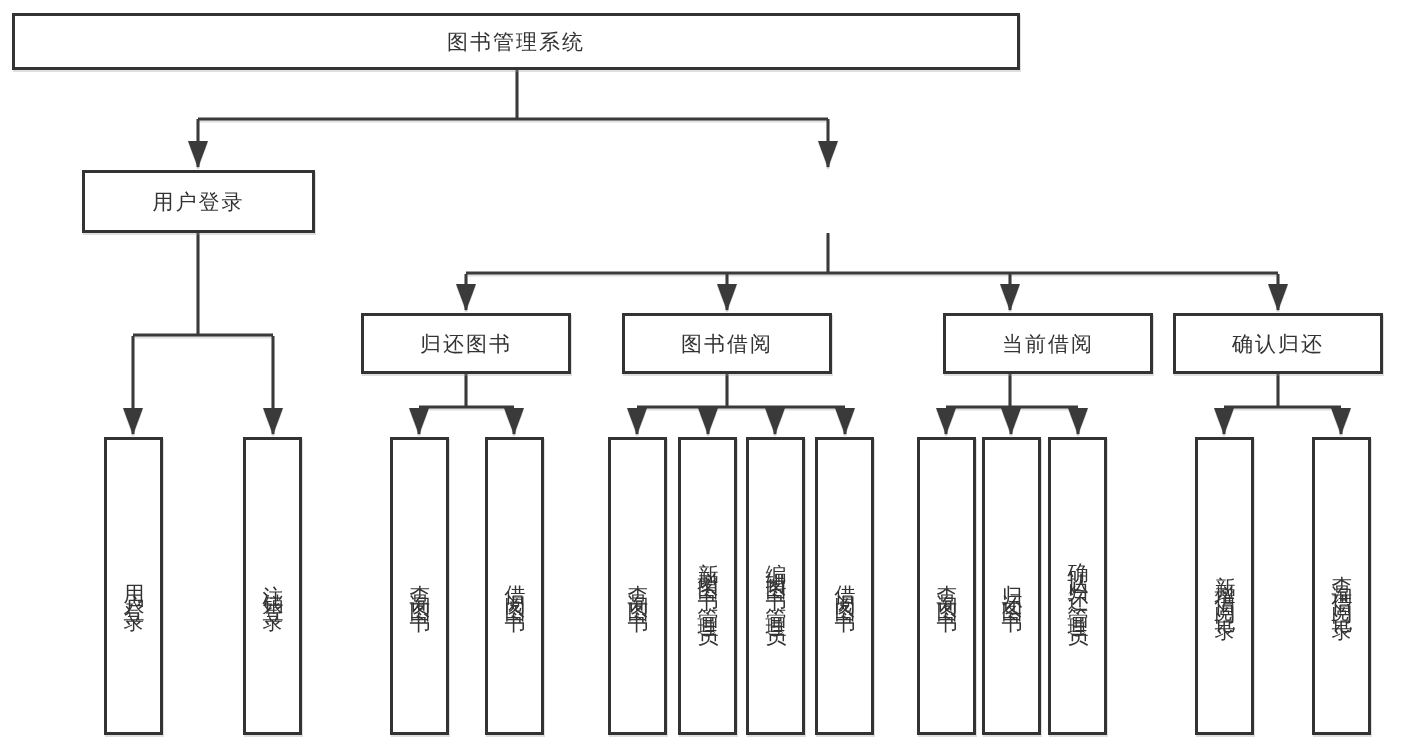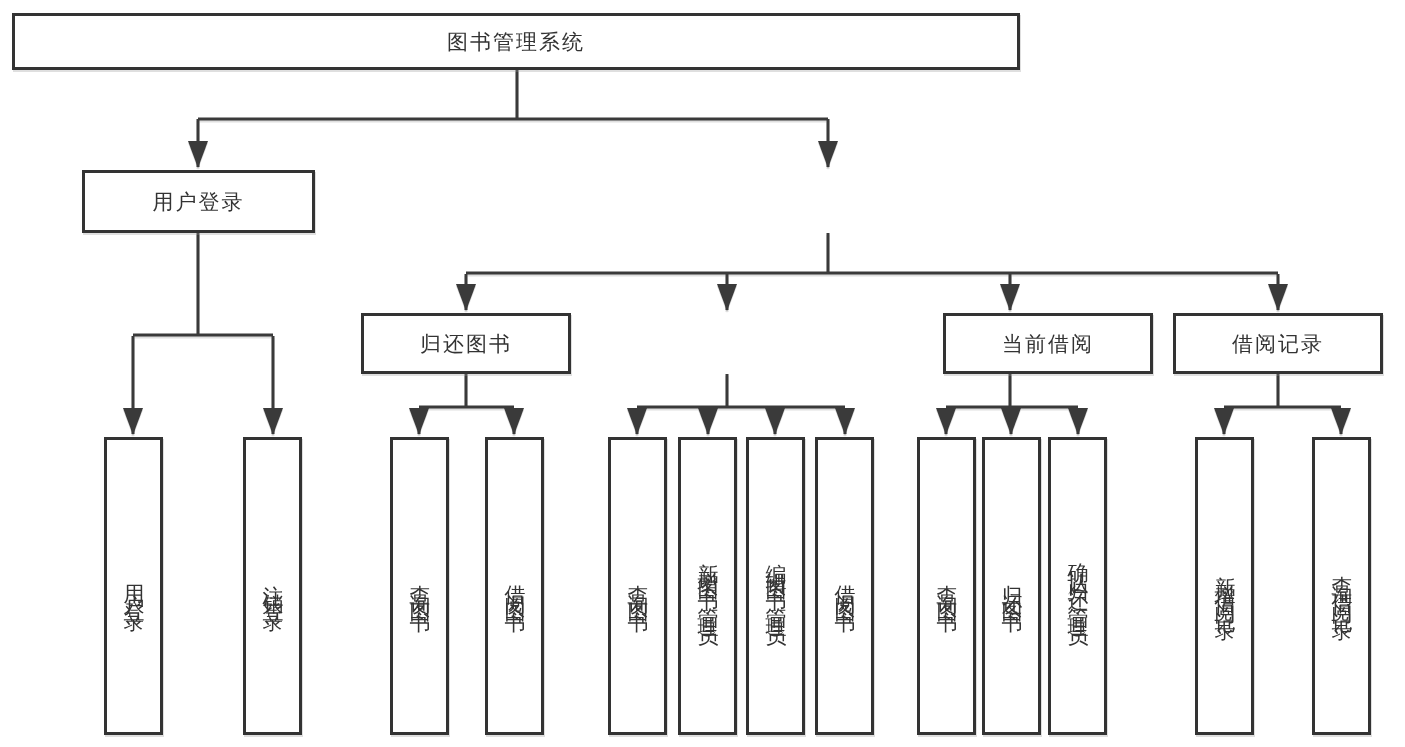--- a/index.html
+++ b/index.html
@@ -107,25 +107,28 @@
     <span class="hlabel">图书管理系统</span>
   </div>
 
   <div class="node" style="left:82px; top:170px; width:233px; height:63px;">
     <span class="hlabel">用户登录</span>
   </div>
 
   <div class="node" style="left:361px; top:313px; width:210px; height:61px;">
     <span class="hlabel">归还图书</span>
   </div>
+  <div class="node" style="left:622px; top:313px; width:210px; height:61px;">
+    <span class="hlabel">图书借阅</span>
+  </div>
   <div class="node" style="left:905px; top:313px; width:210px; height:61px;margin-left:38px;">
     <span class="hlabel">当前借阅</span>
   </div>
   <div class="node" style="left:1173px; top:313px; width:210px; height:61px;">
-    <span class="hlabel">借阅记录</span>
+    <span class="hlabel">确认归还</span>
   </div>
 
   <div class="node leaf" style="left:104px;">
     <span class="vlabel">用户登录</span>
   </div>
   <div class="node leaf" style="left:243px;">
     <span class="vlabel">注销登录</span>
   </div>
   <div class="node leaf" style="left:390px;">
     <span class="vlabel">查询图书</span>

